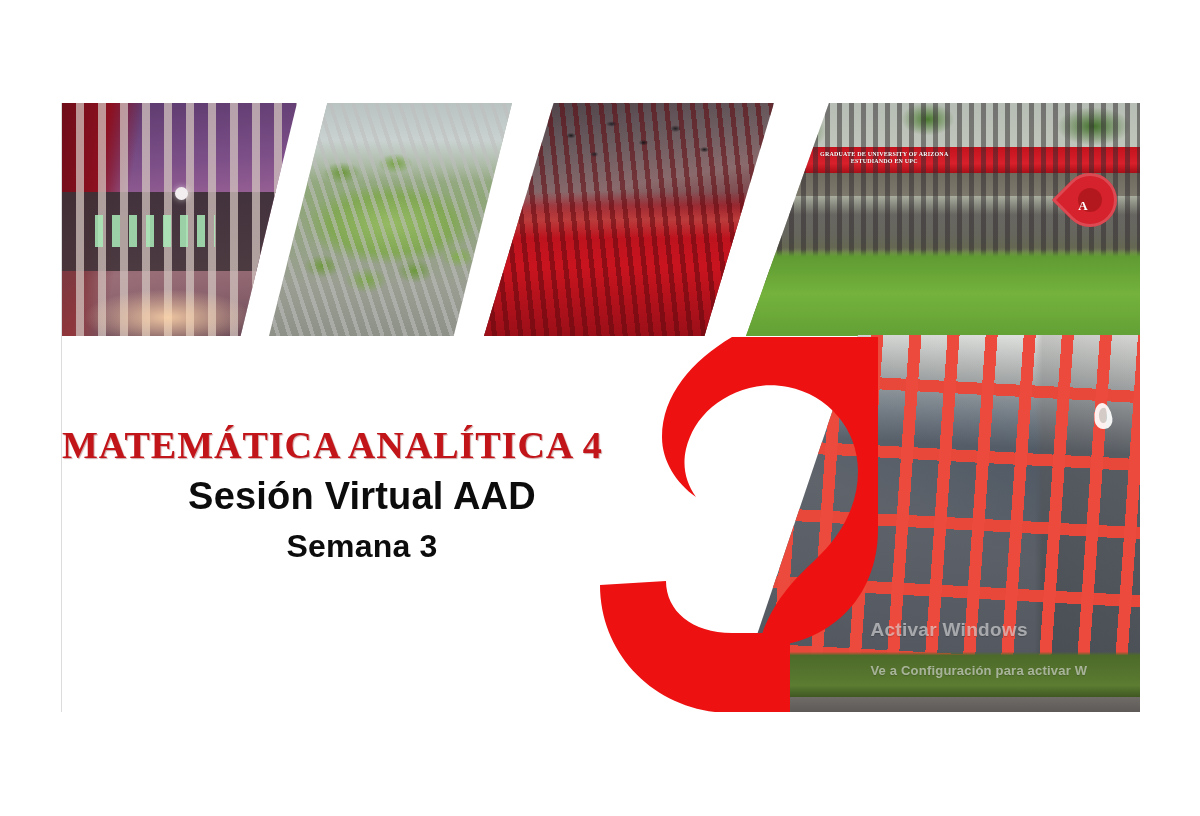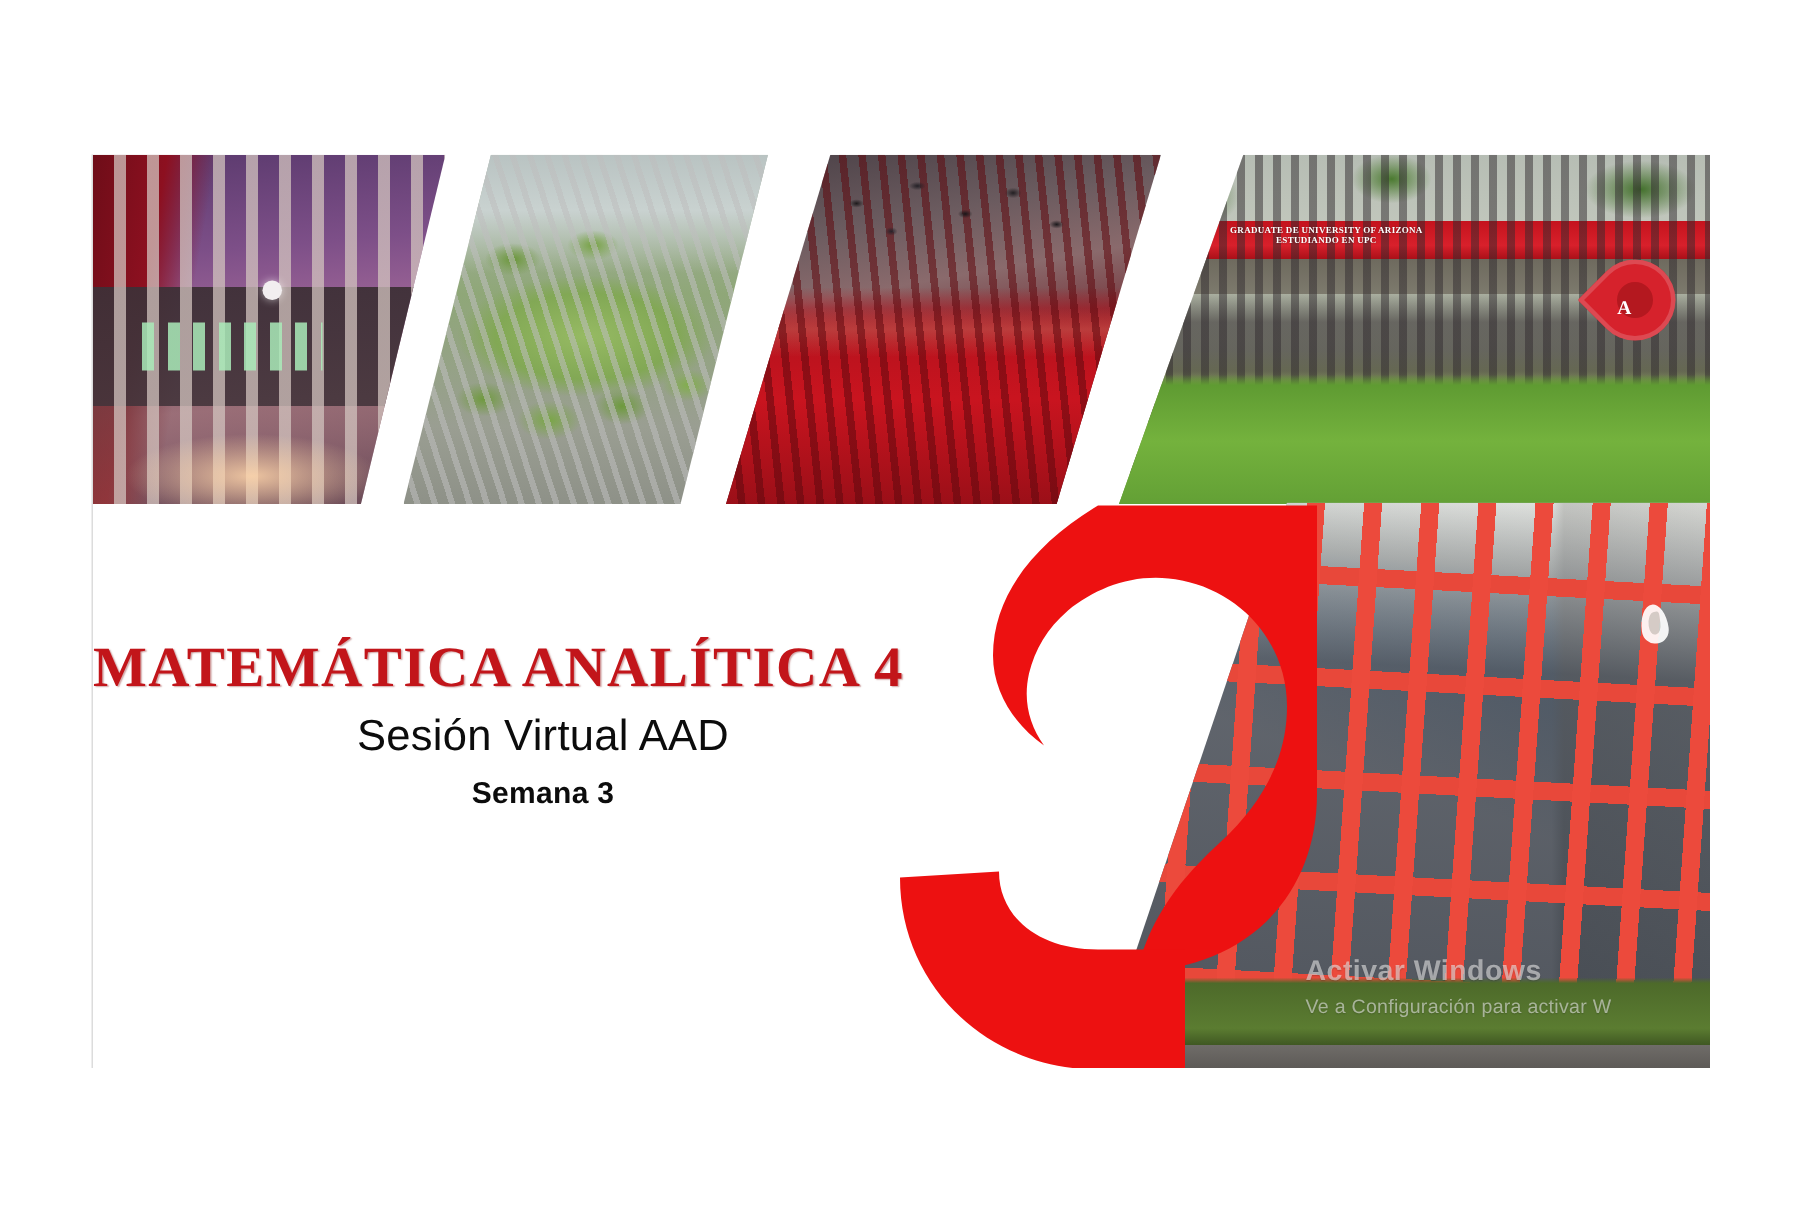--- a/index.html
+++ b/index.html
@@ -300,23 +300,24 @@
   }
   #windows-activation-watermark .wm-title {
     font-size: 19px;
     font-weight: bold;
     letter-spacing: .3px;
     line-height: 1.2;
   }
   #windows-activation-watermark .wm-sub {
     font-size: 13px;
     letter-spacing: .2px;
-    margin-top: 3px;
+    margin-top: 21px;
     white-space: nowrap;
     overflow: hidden;
+    font-weight: bold;
   }
 
   
   #title-block {
     position: absolute;
     left: 0;
     top: 320px;
     width: 600px;
     z-index: 7;
   }
@@ -326,31 +327,31 @@
     font-size: 38px;
     letter-spacing: 1px;
     color: #c2151a;
     text-align: left;
     margin: 0 0 8px 0;
     text-shadow: 1px 1px 1px rgba(120,0,0,.35);
     white-space: nowrap;
   }
   #slide-subtitle {
     font-family: "Liberation Sans", sans-serif;
-    font-weight: normal;
-    font-size: 29px;
+    font-weight: bold;
+    font-size: 38px;
     color: #0c0c0c;
     text-align: center;
     margin: 0 0 10px 0;
     letter-spacing: .2px;
   }
   #slide-week {
     font-family: "Liberation Sans", sans-serif;
     font-weight: bold;
-    font-size: 20px;
+    font-size: 32px;
     color: #0c0c0c;
     text-align: center;
     margin: 0;
     letter-spacing: .2px;
   }
 </style>
 </head>
 <body>
 
 <div id="slide-canvas">

